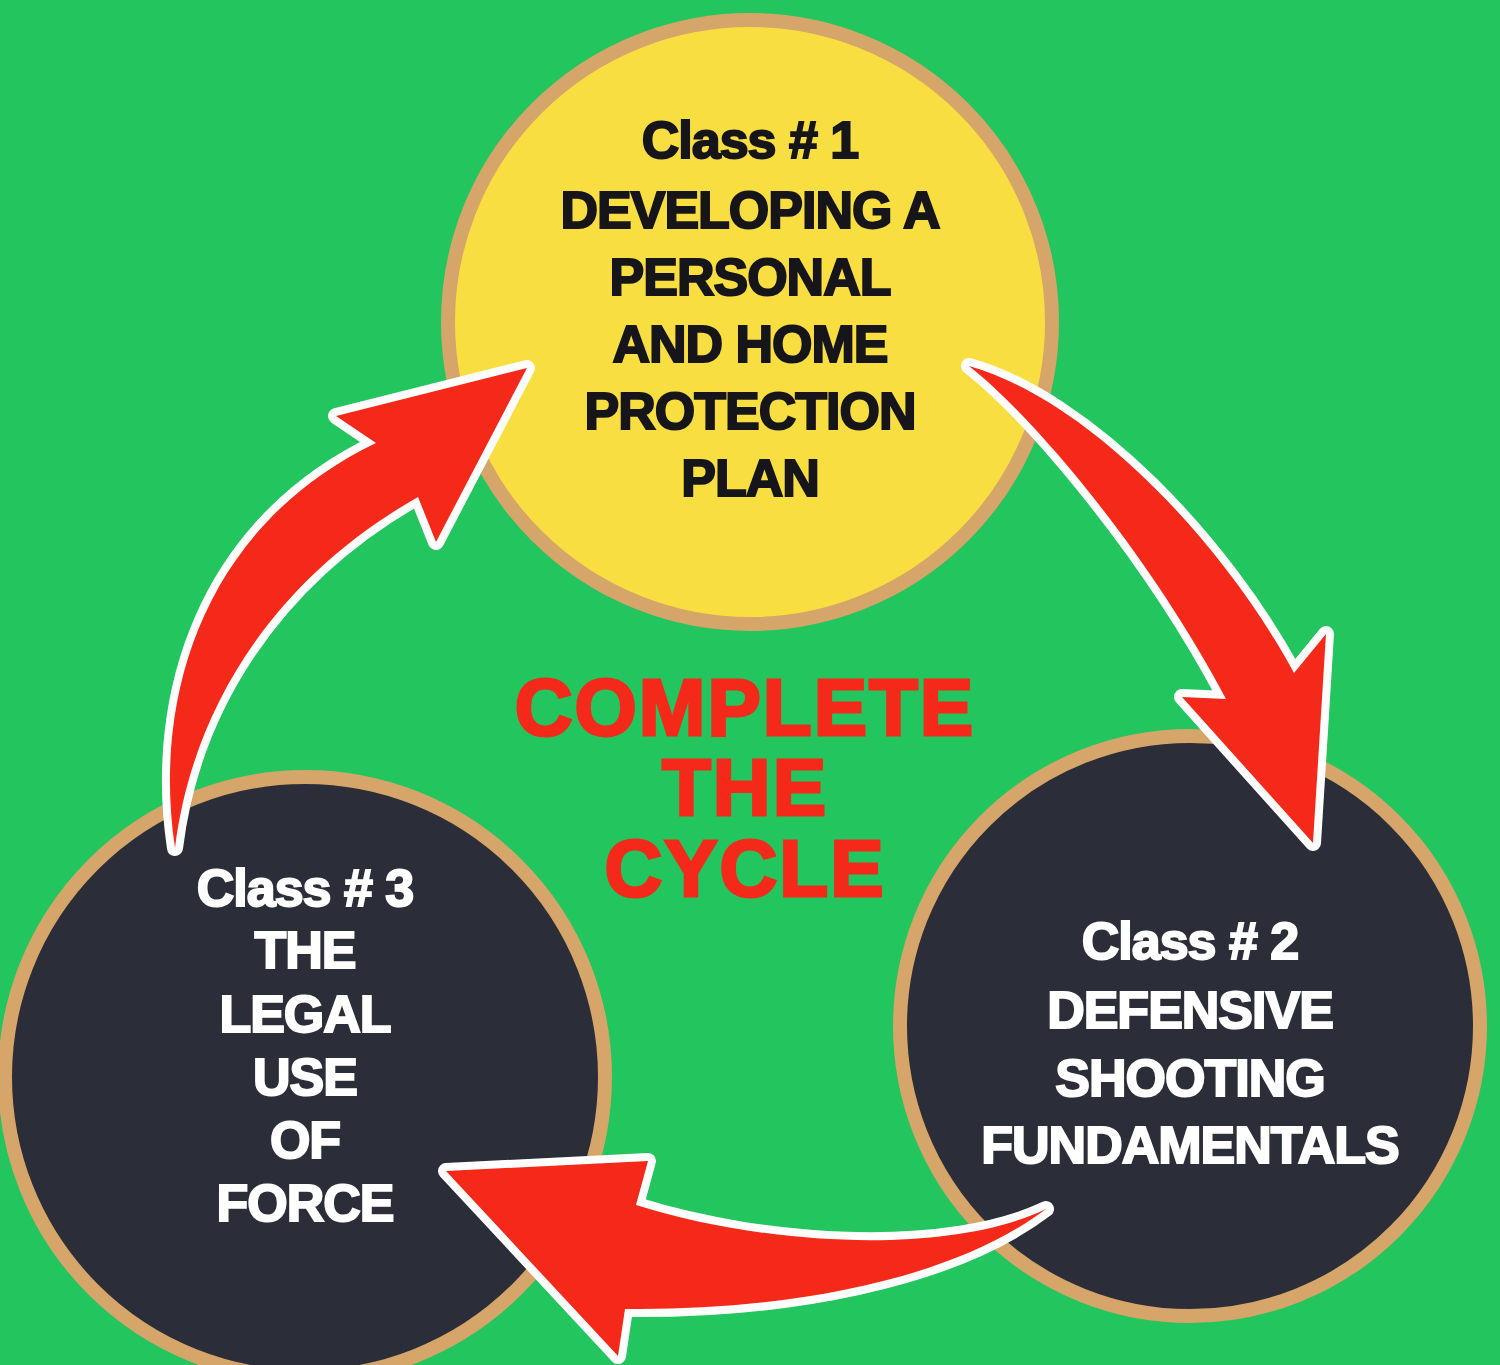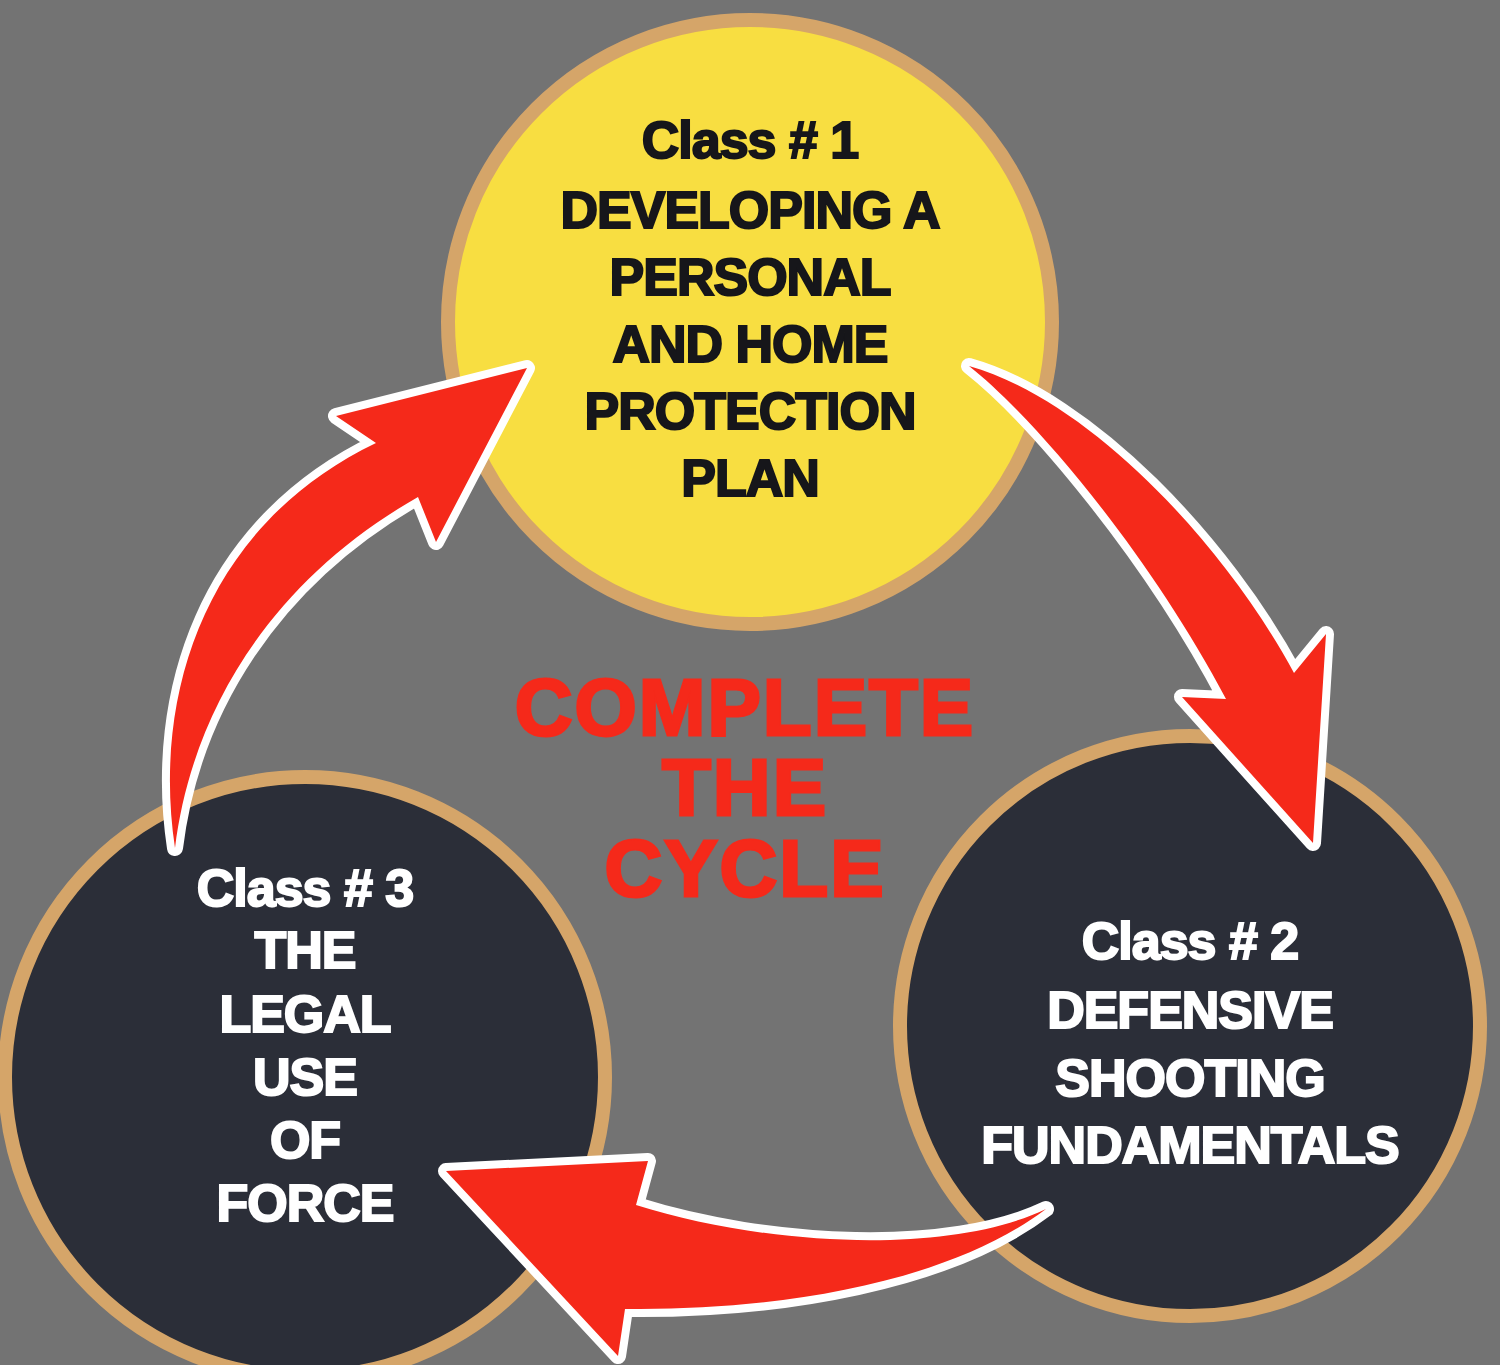--- a/index.html
+++ b/index.html
@@ -4,21 +4,21 @@
 <style>
   html, body {
     margin: 0;
     padding: 0;
     background: #FFFFFF;
   }
   .stage {
     position: relative;
     width: 1500px;
     height: 1365px;
-    background: #737373;
+    background: #22c55e;
     overflow: hidden;
   }
   svg { display: block; }
 
   .circle-border { stroke: #D5A569; stroke-width: 14; }
 
   .arrow-outline {
     fill: #FFFFFF;
     stroke: #FFFFFF;
     stroke-width: 16;

